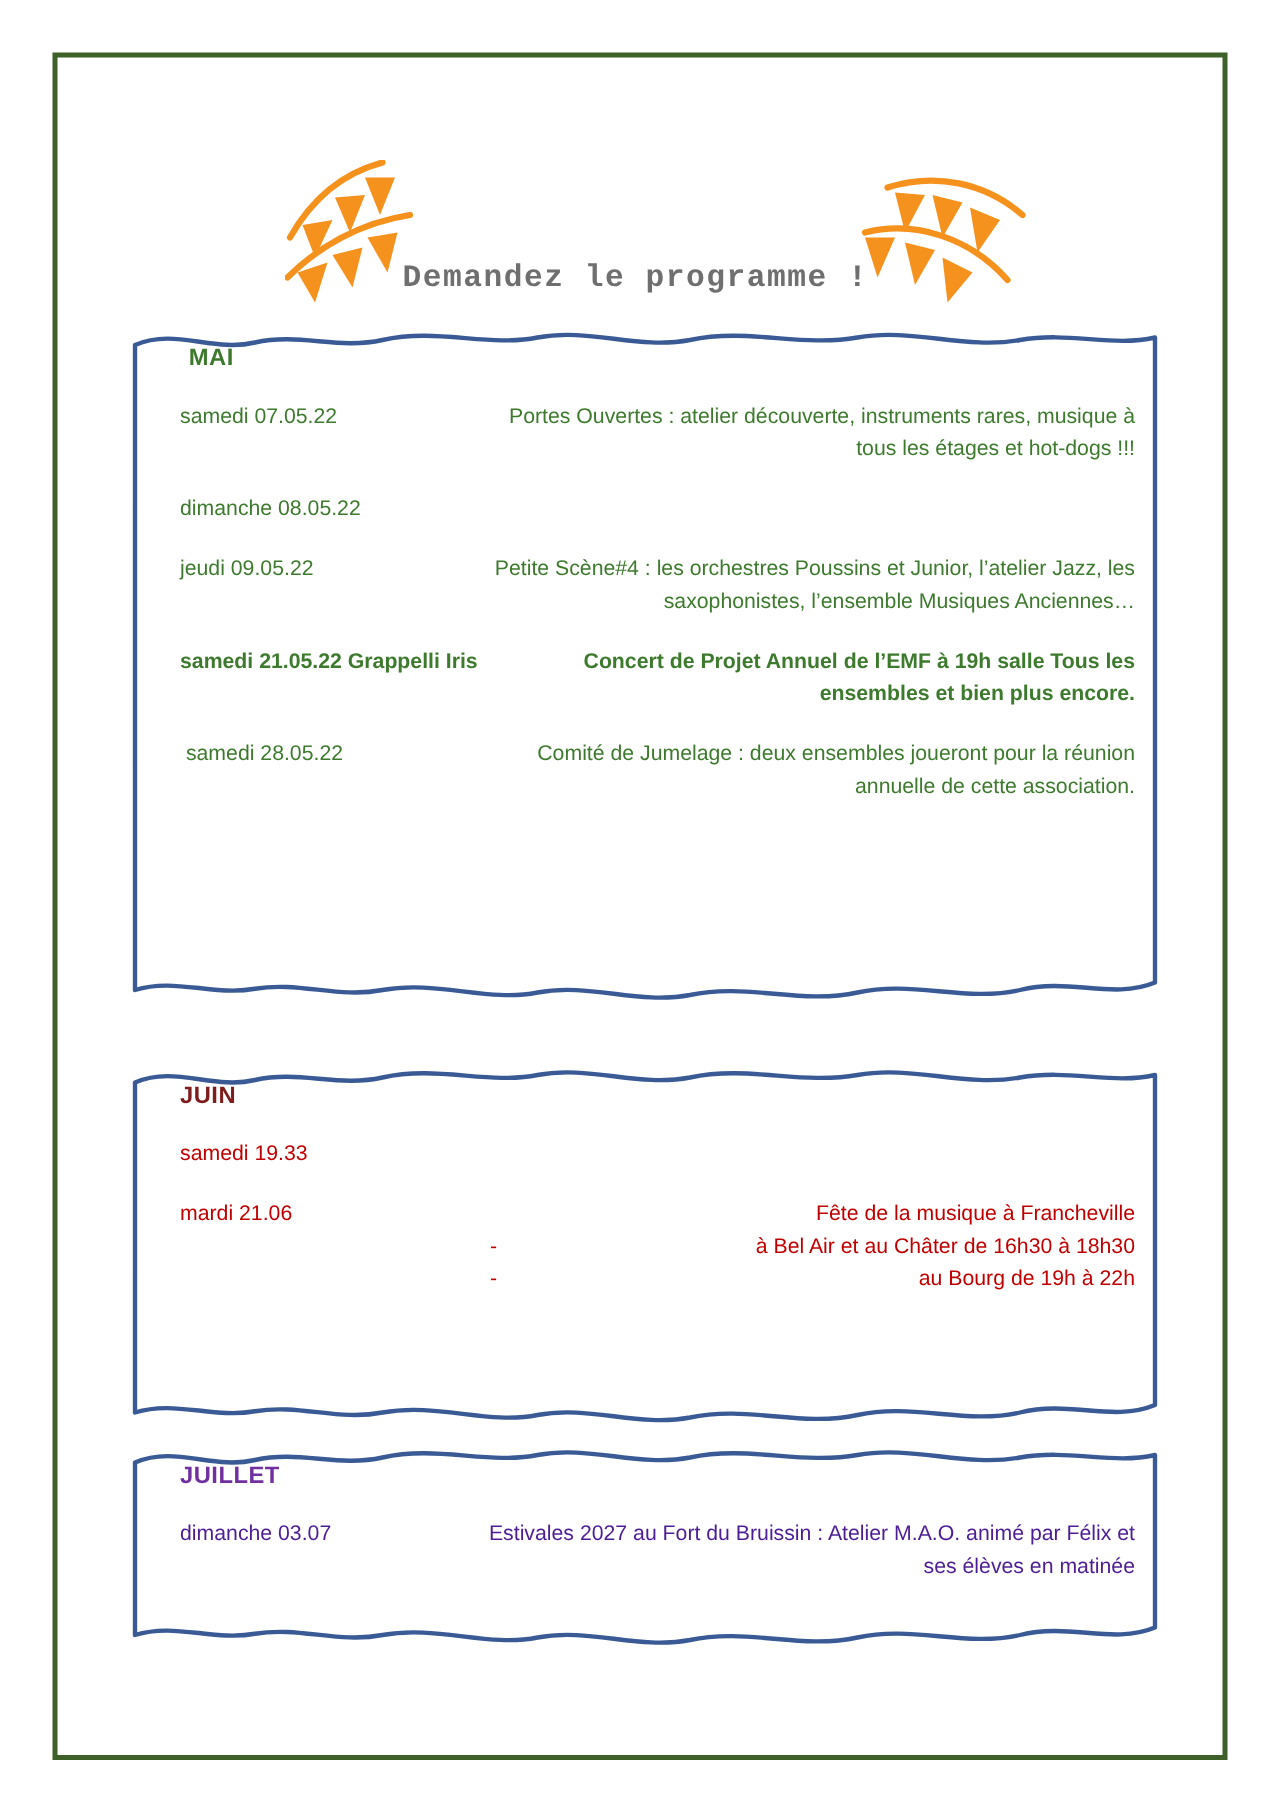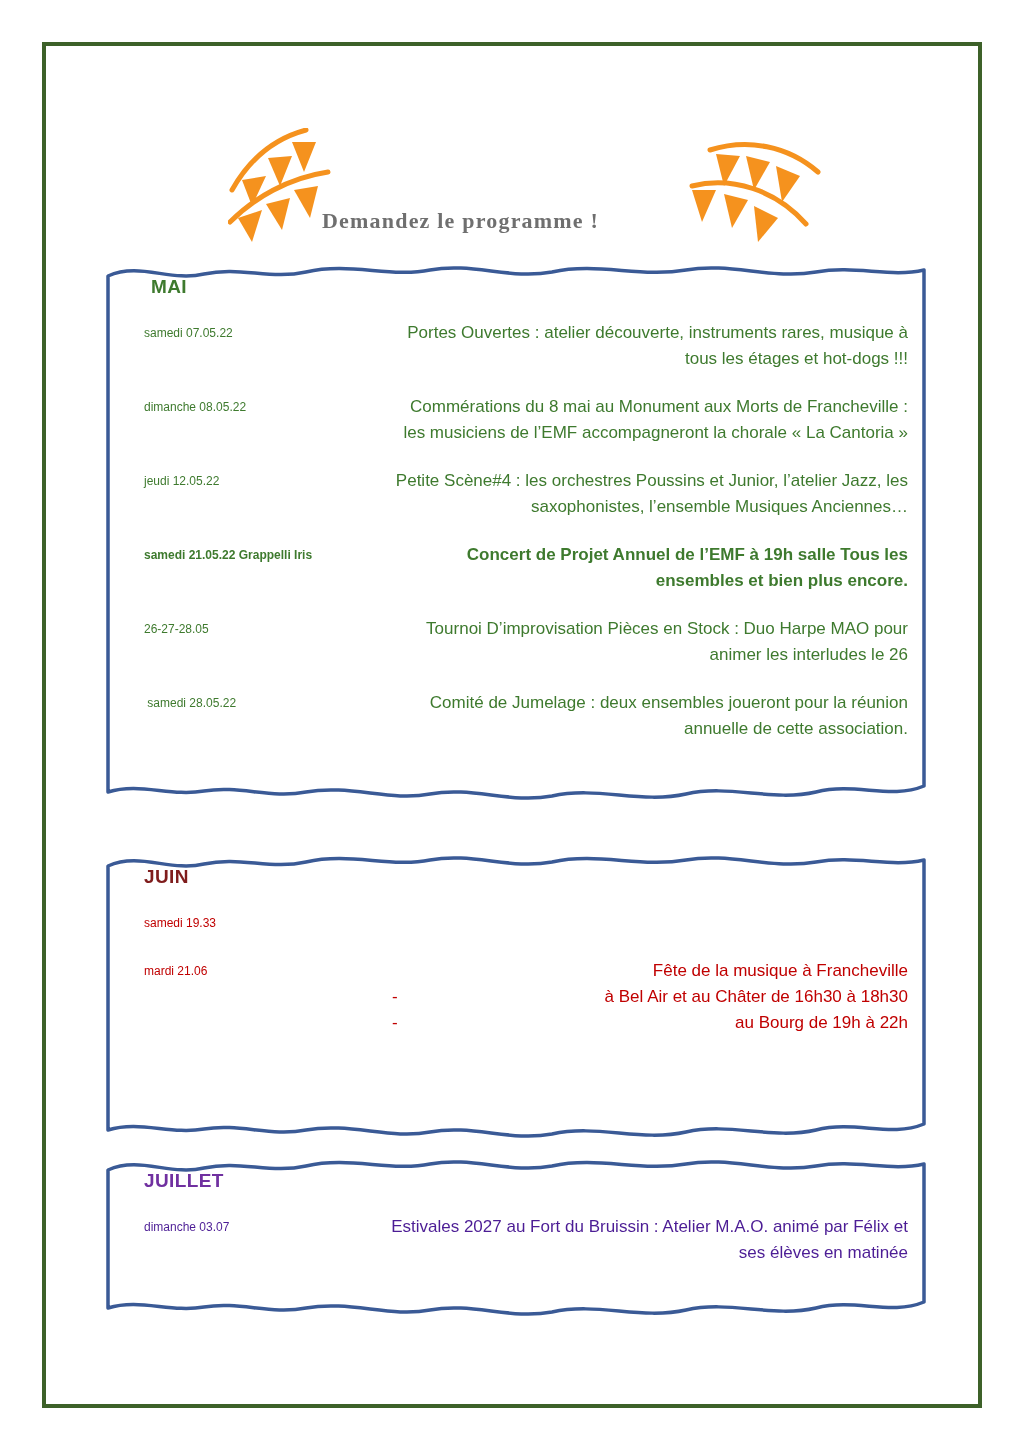--- a/index.html
+++ b/index.html
@@ -47,22 +47,22 @@
     left: 688px;
     top: 128px;
     width: 140px;
     height: 120px;
   }
   #program-title {
     position: absolute;
     left: 322px;
     top: 208px;
     width: 400px;
-    font-family: Liberation Serif, serif;
-    font-size: 22px;
+    font-family: Liberation Mono, monospace;
+    font-size: 25px;
     font-weight: 700;
     letter-spacing: 1.2px;
     color: #6f6f6f;
     white-space: nowrap;
   }
 
   
   .section-box {
     position: absolute;
     left: 100px;
@@ -98,21 +98,21 @@
 
   
   .entry {
     display: flex;
     align-items: flex-start;
     margin-top: 22px;
     margin-left: 22px;
   }
   .entry-date {
     flex: 0 0 244px;
-    font-size: 12px;
+    font-size: 17px;
     line-height: 26px;
     white-space: pre-wrap;
   }
   .entry-desc {
     flex: 1 1 auto;
     font-size: 17px;
     line-height: 26px;
     text-align: right;
   }
   .entry.bold .entry-date,
@@ -192,37 +192,32 @@
   <div class="section-inner">
     <div class="section-heading">MAI</div>
 
     <div class="entry">
       <div class="entry-date">samedi 07.05.22</div>
       <div class="entry-desc">Portes Ouvertes : atelier découverte, instruments rares, musique à tous les étages et hot-dogs !!!</div>
     </div>
 
     <div class="entry">
       <div class="entry-date">dimanche 08.05.22</div>
-      <div class="entry-desc">Commérations du 8 mai au Monument aux Morts de Francheville : les musiciens de l’EMF accompagneront la chorale « La Cantoria »</div>
-    </div>
-
-    <div class="entry">
-      <div class="entry-date">jeudi 12.05.22</div>
+    </div>
+
+    <div class="entry">
+      <div class="entry-date">jeudi 09.05.22</div>
       <div class="entry-desc">Petite Scène#4 : les orchestres Poussins et Junior, l’atelier Jazz, les saxophonistes, l’ensemble Musiques Anciennes…</div>
     </div>
 
     <div class="entry bold">
       <div class="entry-date">samedi 21.05.22 Grappelli Iris</div>
       <div class="entry-desc">Concert de Projet Annuel de l’EMF  à 19h salle Tous les ensembles et bien plus encore.</div>
     </div>
 
-    <div class="entry">
-      <div class="entry-date">26-27-28.05</div>
-      <div class="entry-desc">Tournoi D’improvisation Pièces en Stock : Duo Harpe MAO pour animer les interludes le 26</div>
-    </div>
 
     <div class="entry">
       <div class="entry-date"> samedi 28.05.22</div>
       <div class="entry-desc">Comité de Jumelage : deux ensembles joueront pour la réunion annuelle de cette association.</div>
     </div>
   </div>
 </div>
 
 <div class="section-box juin" id="box-juin">
   <svg class="wave-frame" viewBox="0 0 830 296" preserveAspectRatio="none">

